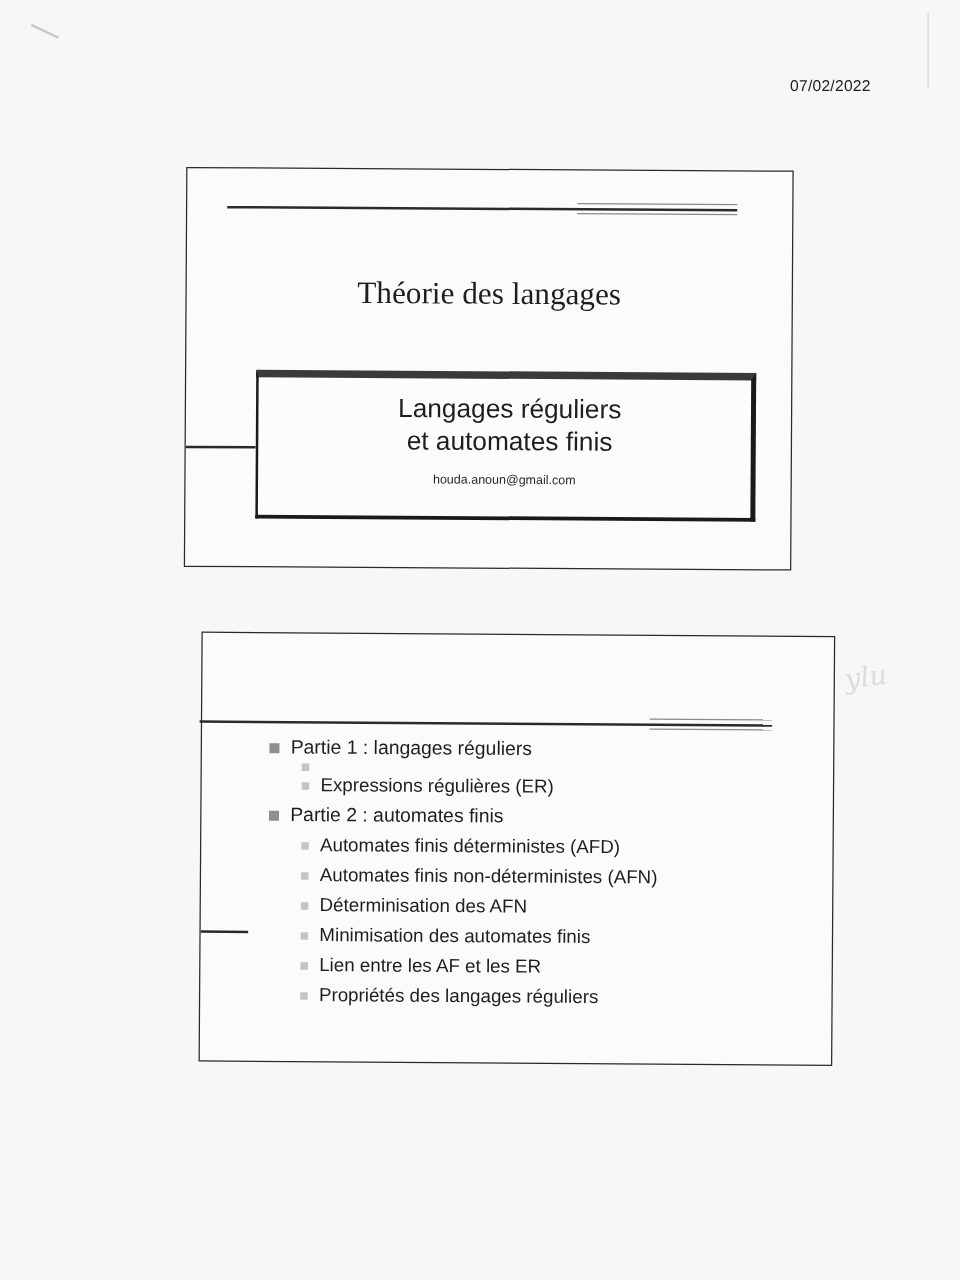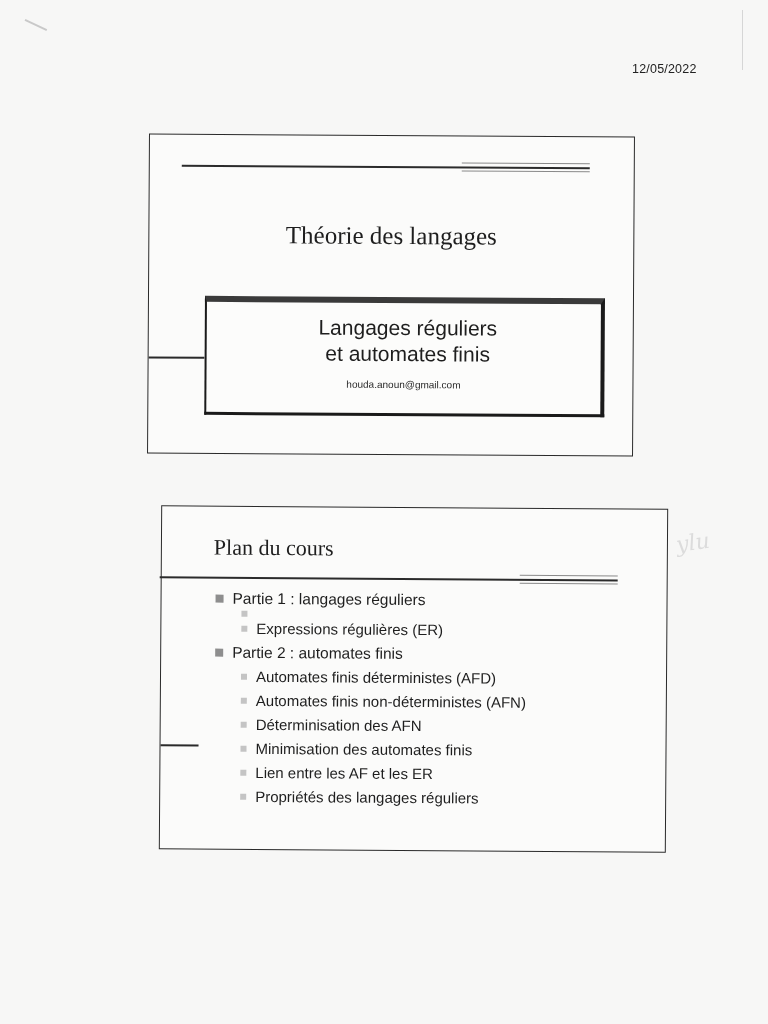--- a/index.html
+++ b/index.html
@@ -63,40 +63,39 @@
   .outline li.l2 { margin-left:26px; font-size:15px; }
   .bullet-l1 { width:8px; height:8px; background:#8e8e8e; margin-right:9px; flex:none; }
   .bullet-l2 { width:6px; height:6px; background:#c4c4c4; margin-right:9px; flex:none; }
 </style>
 </head>
 <body>
 
 <div class="scan-mark" style="left:24px;top:24px;width:24px;height:1.5px;transform:rotate(25deg);"></div>
 <div class="scan-mark" style="left:742px;top:10px;width:1px;height:60px;background:#d6d6d6;"></div>
 
-<div class="page-date">12/05/2022</div>
+<div class="page-date">07/02/2022</div>
 <div class="pencil-mark">ylu</div>
 
 <div class="slide slide1">
   <div class="hrule" style="left:32px;top:30px;width:408px;"></div>
   <div class="hrule-thin" style="left:312px;top:26px;width:128px;"></div>
   <div class="hrule-thin" style="left:312px;top:34px;width:128px;"></div>
 
   <div class="s1-title">Théorie des langages</div>
 
   <div class="connector" style="left:0;top:222px;width:56px;"></div>
   <div class="subtitle-box">
     <div class="subtitle-line first">Langages réguliers</div>
     <div class="subtitle-line">et automates finis</div>
     <div class="subtitle-email">houda.anoun@gmail.com</div>
   </div>
 </div>
 
 <div class="slide slide2">
-  <div class="s2-title">Plan du cours</div>
   <div class="hrule" style="left:-2px;top:70px;width:458px;"></div>
   <div class="hrule-thin" style="left:358px;top:66px;width:98px;"></div>
   <div class="hrule-thin" style="left:358px;top:74px;width:98px;"></div>
   <div class="connector" style="left:0;top:238px;width:38px;"></div>
 
   <ul class="outline">
     <li class="l1">
       <span class="bullet-l1"></span>
       <span>Partie 1 : langages réguliers</span>
     </li>

